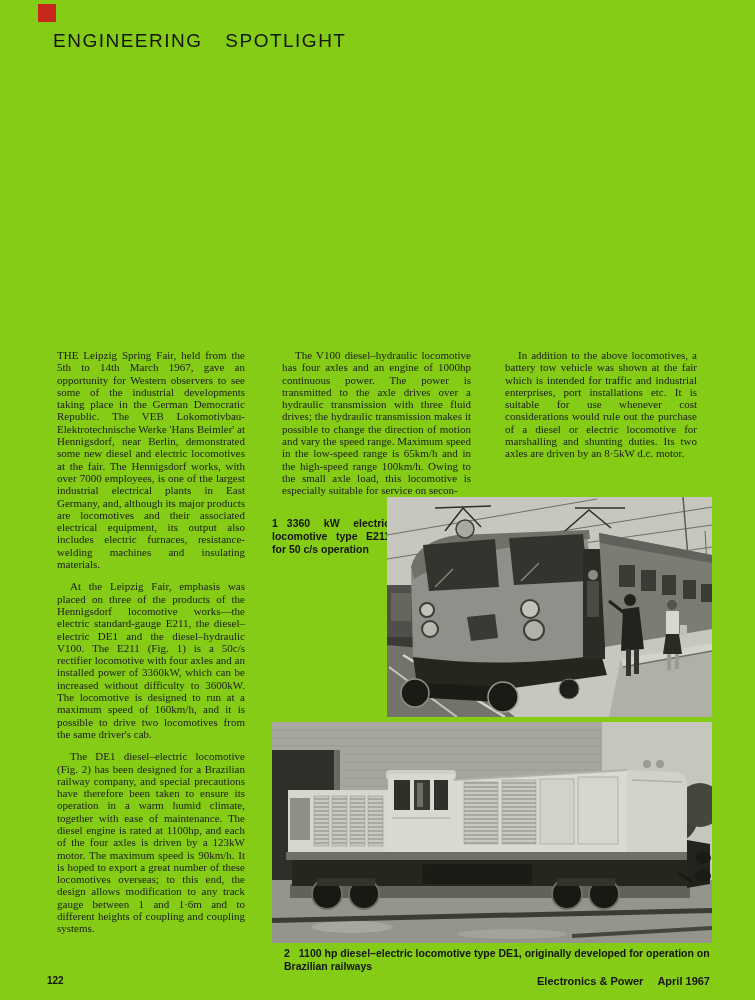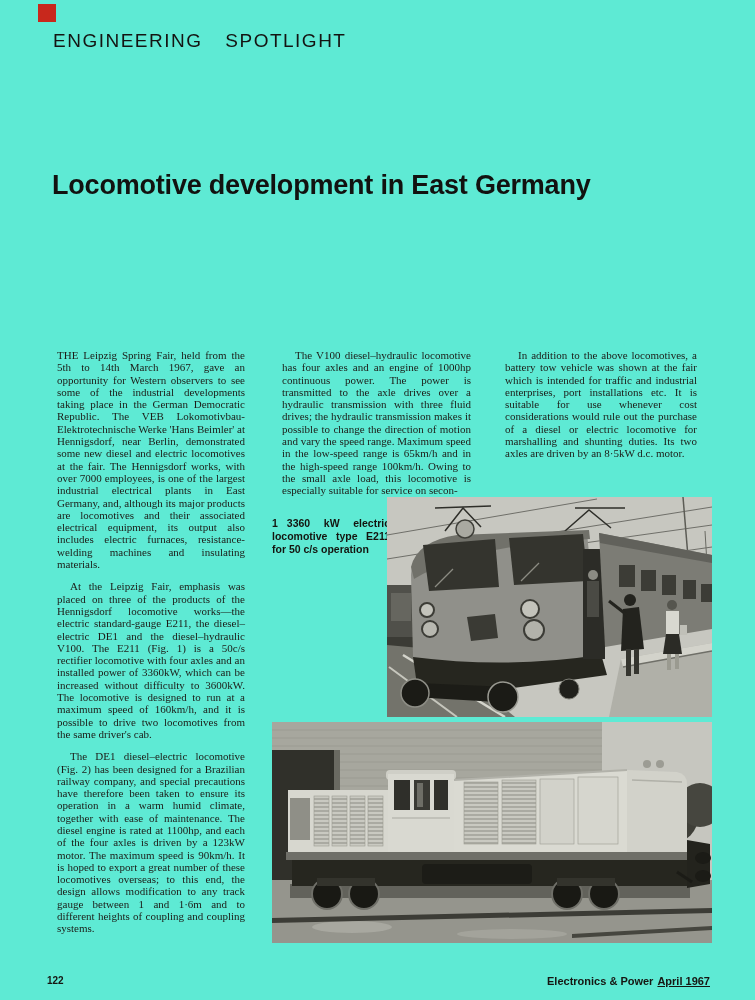--- a/index.html
+++ b/index.html
@@ -1,18 +1,18 @@
 <!DOCTYPE html>
 <html><head>
 <meta charset="utf-8">
 <style>
   html,body { margin:0; padding:0; background:#e8e8e4; }
   .page {
     position:relative; width:755px; height:1000px;
-    background:#5eead4; overflow:hidden;
+    background:#84cc16; overflow:hidden;
     font-family:"Liberation Serif", serif; color:#1b1b16;
   }
   .accent-square { position:absolute; left:38px; top:4px; width:18px; height:18px; }
   .section-header {
     position:absolute; left:53px; top:30px;
     font-family:"Liberation Sans", sans-serif; font-size:19px; font-weight:400;
     letter-spacing:1.5px; word-spacing:16px; color:#141412;
   }
   .article-title {
     position:absolute; left:52px; top:170px; margin:0; width:620px;
@@ -40,32 +40,31 @@
   .photo-2 { left:272px; top:722px; width:440px; height:221px; }
   .photo svg { width:100%; height:100%; display:block; }
   .page-number {
     position:absolute; left:47px; top:975px;
     font-family:"Liberation Sans", sans-serif; font-weight:bold; font-size:10px; color:#161612;
   }
   .journal-footer {
     position:absolute; right:45px; top:975px;
     font-family:"Liberation Sans", sans-serif; font-weight:bold; font-size:11px; color:#161612;
   }
-  .journal-footer .date { margin-left:4px;text-decoration:underline; }
+  .journal-footer .date { margin-left:14px; }
 </style>
 </head>
 <body>
 
 <div class="page">
 
   <div class="accent-square" style="background: rgb(200, 40, 28);"></div>
 
   <div class="section-header">ENGINEERING SPOTLIGHT</div>
 
-  <h1 class="article-title">Locomotive development in East Germany</h1>
 
   <div class="col col-1">
     <p class="noindent">THE Leipzig Spring Fair, held from the 5th to 14th March 1967, gave an opportunity for Western observers to see some of the industrial developments taking place in the German Democratic Republic. The VEB Lokomotivbau-Elektrotechnische Werke 'Hans Beimler' at Hennigsdorf, near Berlin, demonstrated some new diesel and electric locomotives at the fair. The Hennigsdorf works, with over 7000 employees, is one of the largest industrial electrical plants in East Germany, and, although its major products are locomotives and their associated electrical equipment, its output also includes electric furnaces, resistance-welding machines and insulating materials.</p>
     <p>At the Leipzig Fair, emphasis was placed on three of the products of the Hennigsdorf locomotive works—the electric standard-gauge E211, the diesel–electric DE1 and the diesel–hydraulic V100. The E211 (Fig. 1) is a 50c/s rectifier locomotive with four axles and an installed power of 3360kW, which can be increased without difficulty to 3600kW. The locomotive is designed to run at a maximum speed of 160km/h, and it is possible to drive two locomotives from the same driver's cab.</p>
     <p>The DE1 diesel–electric locomotive (Fig. 2) has been designed for a Brazilian railway company, and special precautions have therefore been taken to ensure its operation in a warm humid climate, together with ease of maintenance. The diesel engine is rated at 1100hp, and each of the four axles is driven by a 123kW motor. The maximum speed is 90km/h. It is hoped to export a great number of these locomotives overseas; to this end, the design allows modification to any track gauge between 1 and 1·6m and to different heights of coupling and coupling systems.</p>
   </div>
 
   <div class="col col-2">
     <p>The V100 diesel–hydraulic locomotive has four axles and an engine of 1000hp continuous power. The power is transmitted to the axle drives over a hydraulic transmission with three fluid drives; the hydraulic transmission makes it possible to change the direction of motion and vary the speed range. Maximum speed in the low-speed range is 65km/h and in the high-speed range 100km/h. Owing to the small axle load, this locomotive is especially suitable for service on secon-</p>
   </div>
@@ -247,20 +246,23 @@
 
       <rect x="14" y="130" width="404" height="8" fill="#6f6f68"></rect>
 
       <polygon points="415,118 438,122 438,162 415,166" fill="#23231d"></polygon>
       <ellipse cx="431" cy="136" rx="8" ry="6" fill="#1b1b16"></ellipse>
       <ellipse cx="431" cy="154" rx="8" ry="6" fill="#1b1b16"></ellipse>
       <line x1="405" y1="150" x2="420" y2="160" stroke="#1b1b16" stroke-width="3"></line>
     </svg>
   </div>
 
+  <div class="caption caption-2">
+    <span class="fig-num">2</span><span>1100 hp diesel–electric locomotive type DE1, originally developed for operation on Brazilian railways</span>
+  </div>
 
   <div class="page-number">122</div>
 
   <div class="journal-footer">
     <span>Electronics &amp; Power</span><span class="date">April 1967</span>
   </div>
 
 </div>
 
 </body></html>

